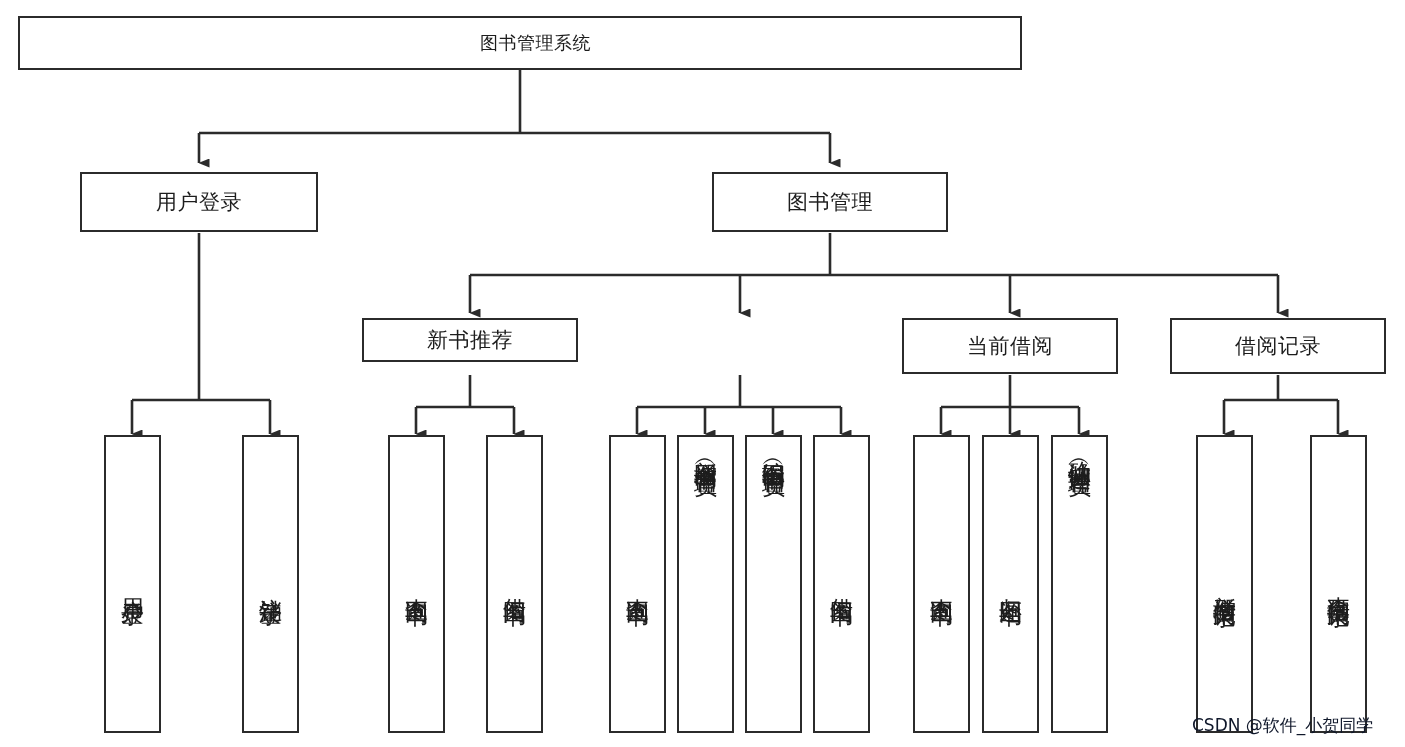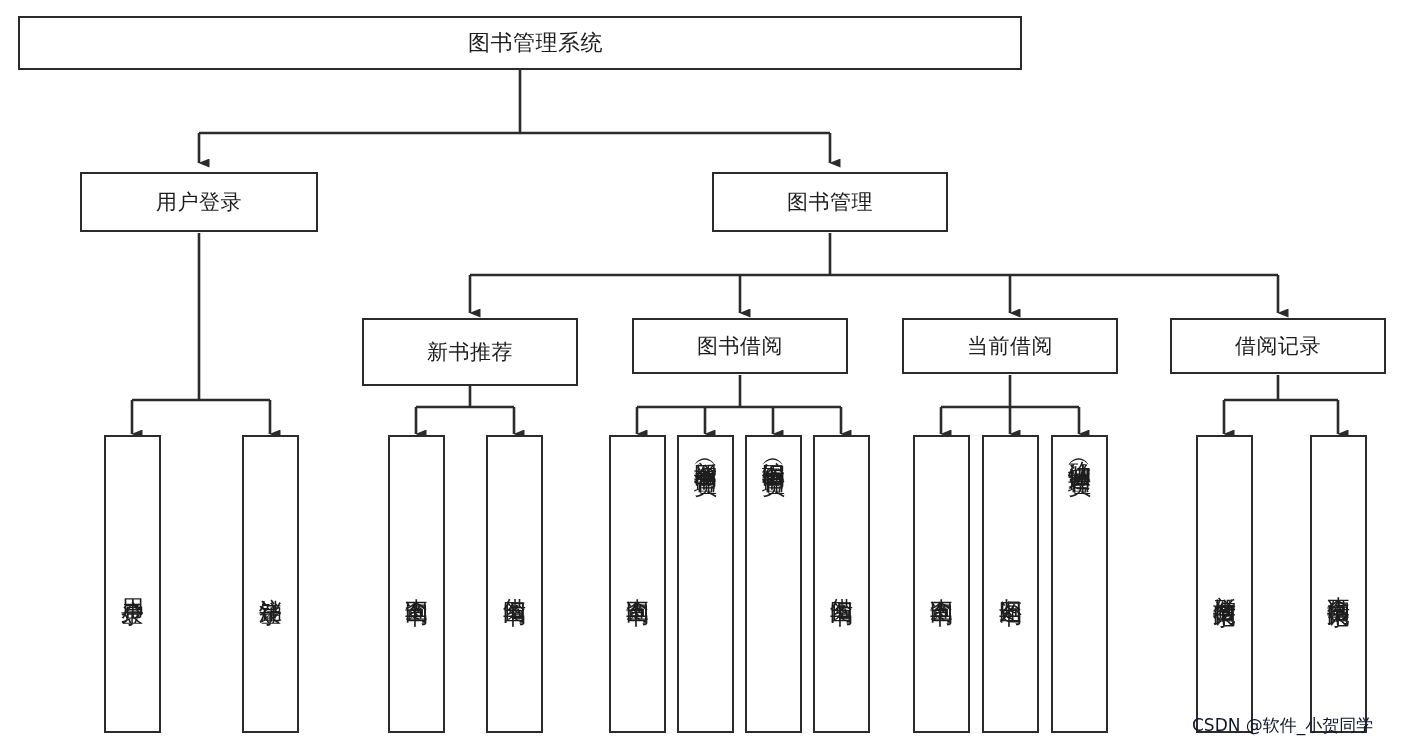--- a/index.html
+++ b/index.html
@@ -39,21 +39,21 @@
     color: #1d1d1d;
     letter-spacing: 0.5px;
     white-space: nowrap;
   }
   
   .h-label {
     font-size: 21px;
     line-height: 1;
   }
   .root .h-label {
-    font-size: 22px;
+    font-size: 18px;
     margin-left: 31px;
   }
   
   .leaf {
     align-items: flex-start;
     justify-content: center;
     padding-top: 6px;
   }
   .leaf.centered {
     align-items: center;
@@ -139,27 +139,24 @@
   </div>
 
   <div class="node-box" style="left:80px; top:172px; width:238px; height:60px;">
     <span class="node-label h-label">用户登录</span>
   </div>
 
   <div class="node-box" style="left:712px; top:172px; width:236px; height:60px;text-align:right;">
     <span class="node-label h-label">图书管理</span>
   </div>
 
-  <div class="node-box" style="left:362px; top:318px; width:216px; height:68px;">
+  <div class="node-box" style="left:362px; top:318px; width:216px; height:44px;">
     <span class="node-label h-label">新书推荐</span>
   </div>
 
-  <div class="node-box" style="left:632px; top:318px; width:216px; height:56px;">
-    <span class="node-label h-label">图书借阅</span>
-  </div>
 
   <div class="node-box" style="left:902px; top:318px; width:216px; height:56px;">
     <span class="node-label h-label">当前借阅</span>
   </div>
 
   <div class="node-box" style="left:1170px; top:318px; width:216px; height:56px;justify-content:center;">
     <span class="node-label h-label">借阅记录</span>
   </div>
 
   <div class="node-box leaf centered" style="left:104px; top:435px; width:57px; height:298px;">

